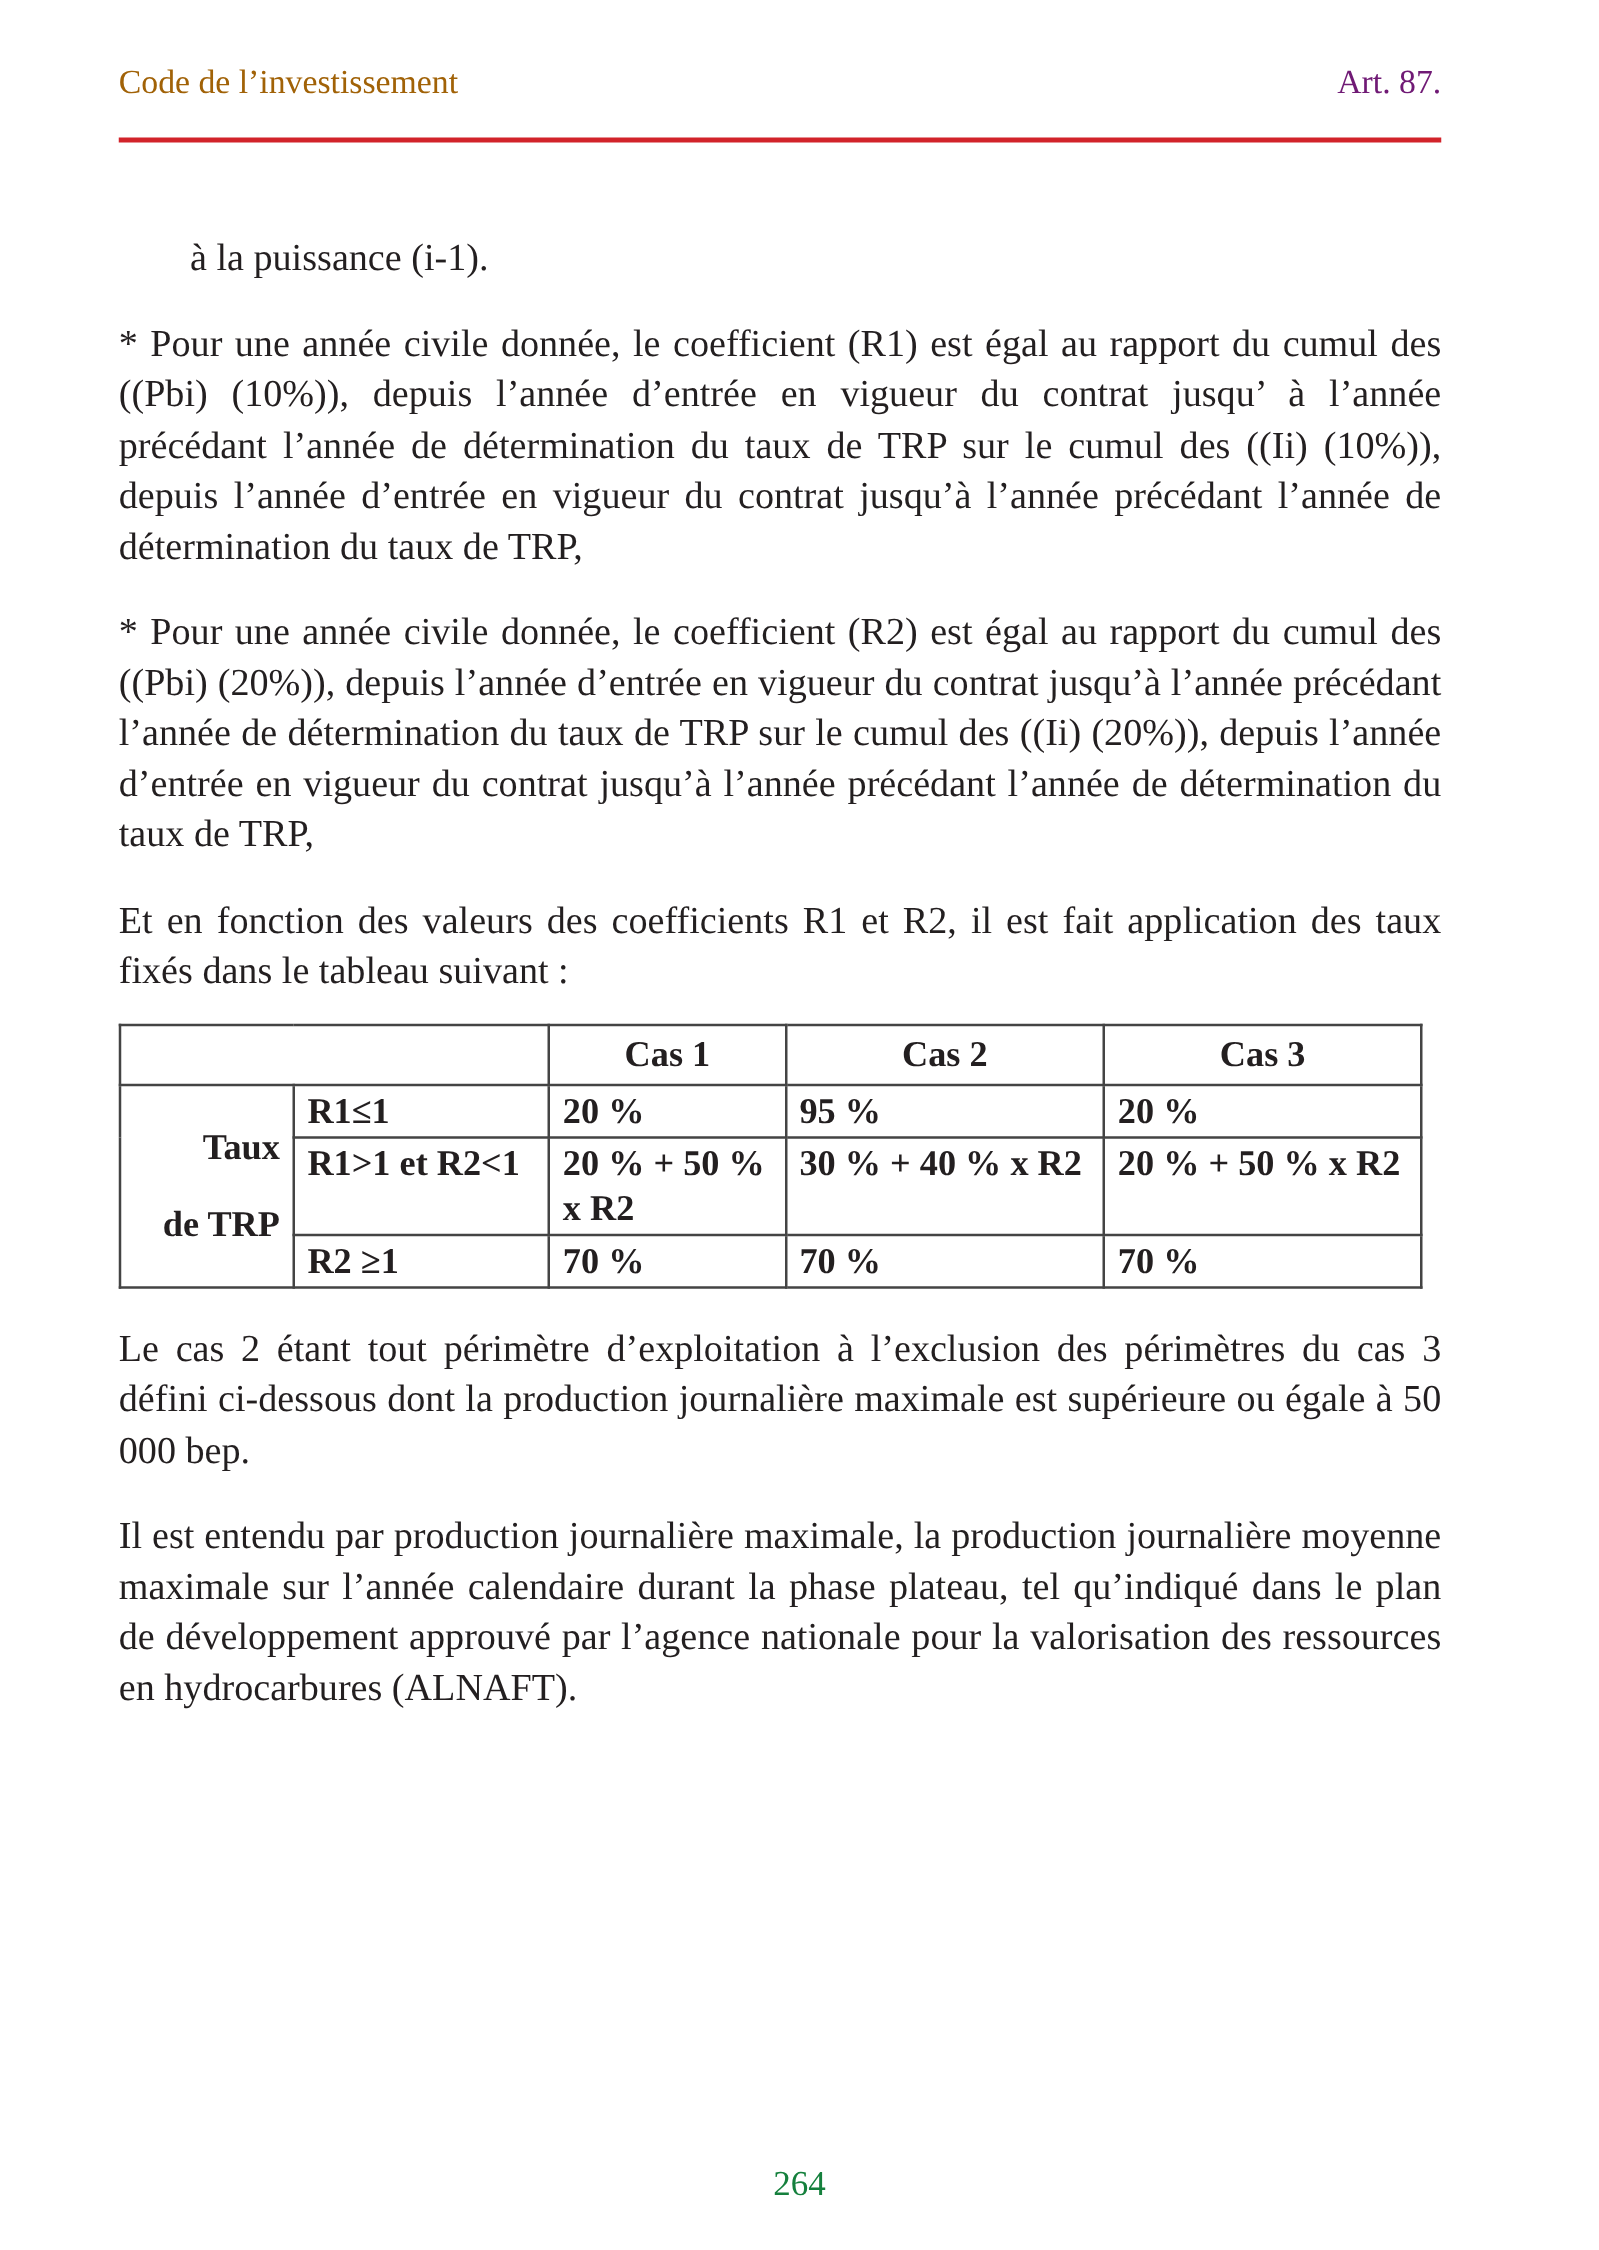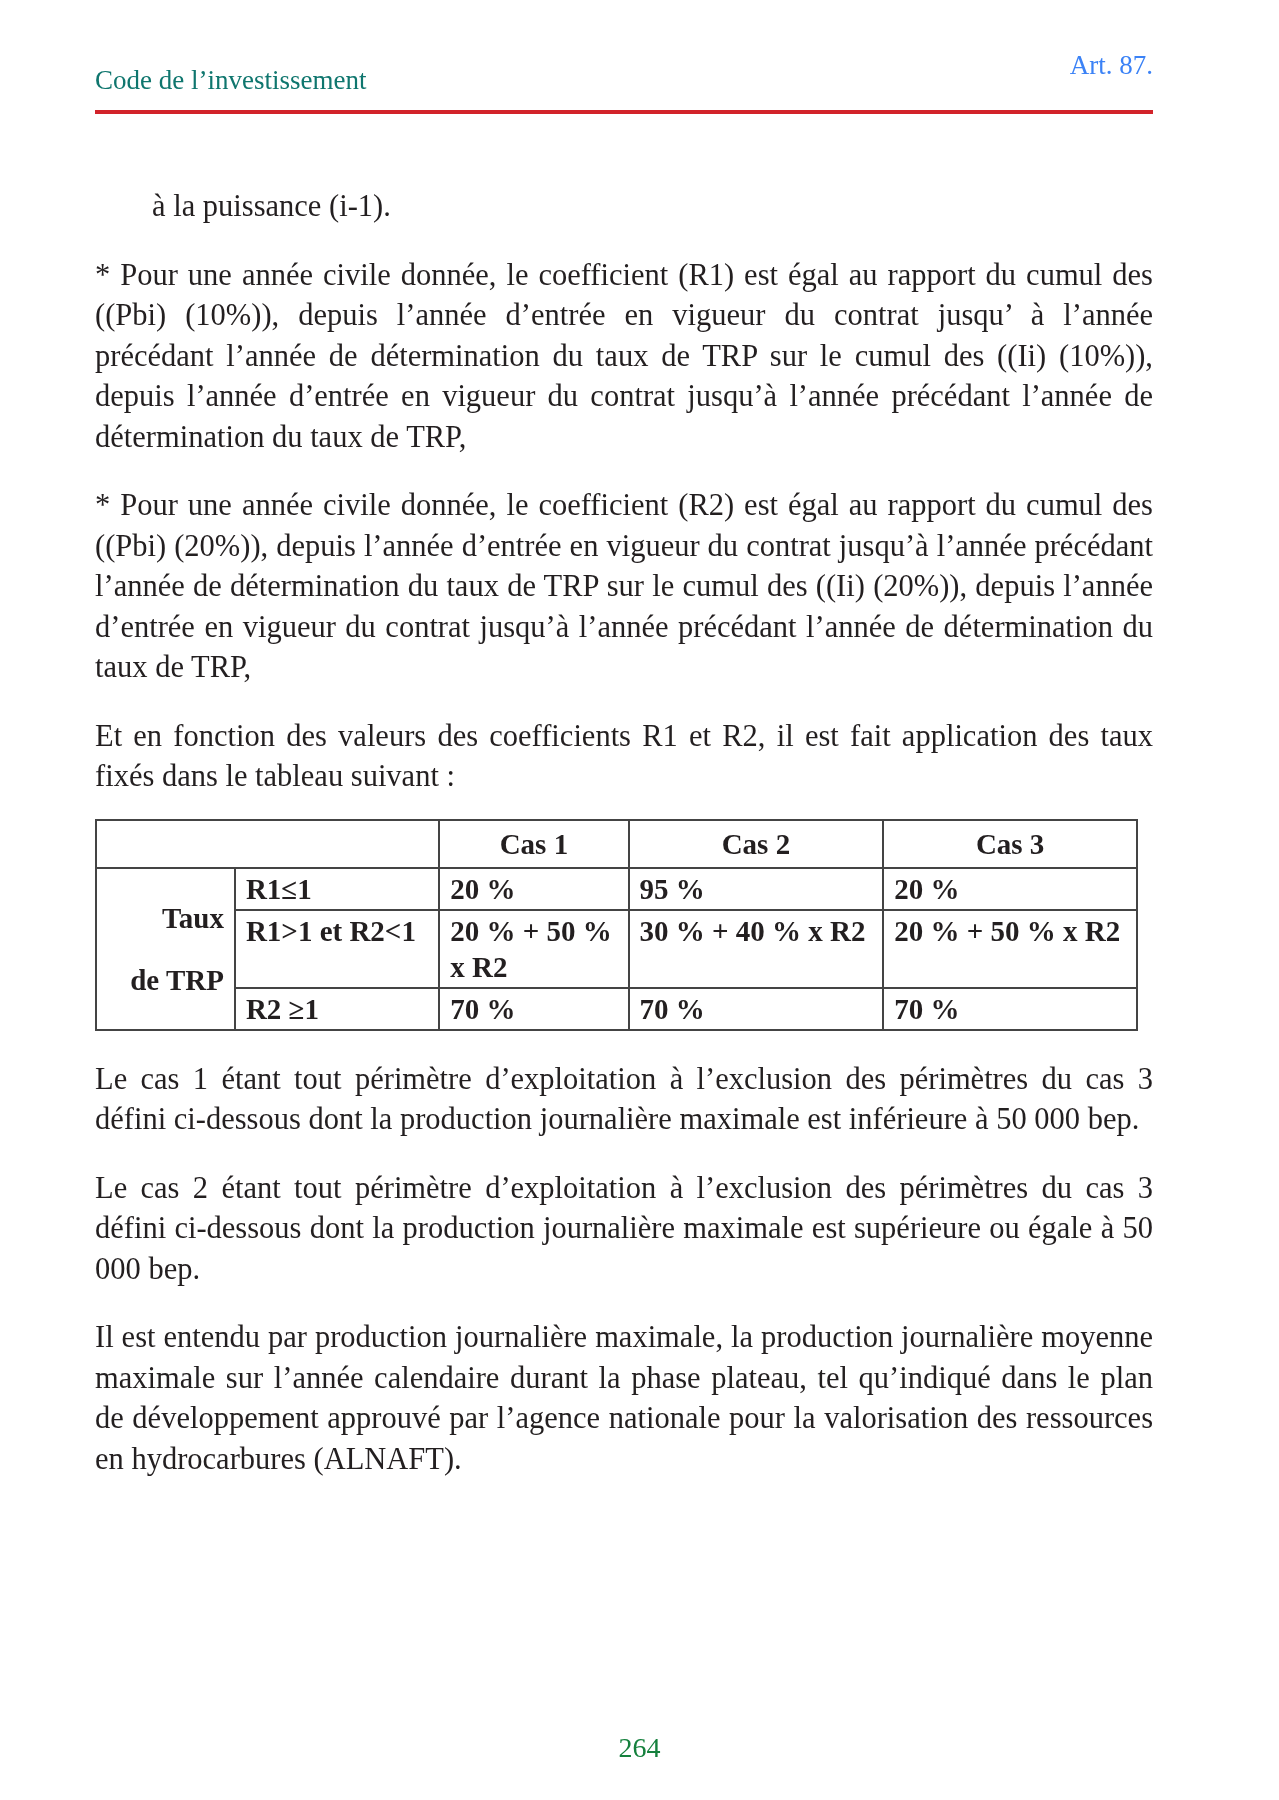--- a/index.html
+++ b/index.html
@@ -1,20 +1,20 @@
 <!DOCTYPE html>
 <html><head>
 <meta charset="utf-8">
 <style>
   html, body { margin:0; padding:0; background:#ffffff; }
   body { width:1279px; height:1800px; position:relative; overflow:hidden;
          font-family:"Liberation Serif","DejaVu Serif",serif; color:#231f20; }
   .header { position:absolute; left:95px; top:50px; width:1058px; height:40px; }
-  .hdr-left { position:absolute; left:0; top:15px; font-size:27px; color:#0f766e; }
-  .hdr-right { position:absolute; right:0; top:0; font-size:27px; color:#3b82f6; }
+  .hdr-left { position:absolute; left:0; top:0; font-size:27px; color:#a16207; }
+  .hdr-right { position:absolute; right:0; top:0; font-size:27px; color:#701a75; }
   .rule { position:absolute; left:95px; top:110px; width:1058px; height:4px; background:#d2232a; }
   .content { position:absolute; left:95px; top:142px; width:1058px; font-size:30.5px; line-height:40.5px;margin-top:44px; }
   .content p { margin:0 0 28px 0; text-align:justify; }
   .indent { padding-left:57px; }
   table { border-collapse:collapse; width:1043px; margin:6px 0 28px 0; font-size:29px; line-height:36px; }
   td { border:2px solid #444; padding:2px 10px; vertical-align:top;font-weight:bold; }
   td.h { font-weight:bold; text-align:center; height:42px; vertical-align:middle; }
   td.label { font-weight:bold; text-align:right; vertical-align:middle; line-height:62px; }
   .footer { position:absolute; left:0; width:1279px; top:1732px; text-align:center; font-size:28px; color:#15803d; }
 </style>
@@ -66,18 +66,17 @@
     </tr>
     <tr>
       <td>R2 ≥1</td>
       <td>70 %</td>
       <td>70 %</td>
       <td>70 %</td>
     </tr>
   </tbody>
     </table>
 
-  <p>Le cas 1 étant tout périmètre d’exploitation à l’exclusion des périmètres du cas 3 défini ci-dessous dont la production journalière maximale est inférieure à 50 000 bep.</p>
   <p>Le cas 2 étant tout périmètre d’exploitation à l’exclusion des périmètres du cas 3 défini ci-dessous dont la production journalière maximale est supérieure ou égale à 50 000 bep.</p>
   <p>Il est entendu par production journalière maximale, la production journalière moyenne maximale sur l’année calendaire durant la phase plateau, tel qu’indiqué dans le plan de développement approuvé par l’agence nationale pour la valorisation des ressources en hydrocarbures (ALNAFT).</p>
 </div>
 
 <div class="footer">264</div>
 
 </body></html>

